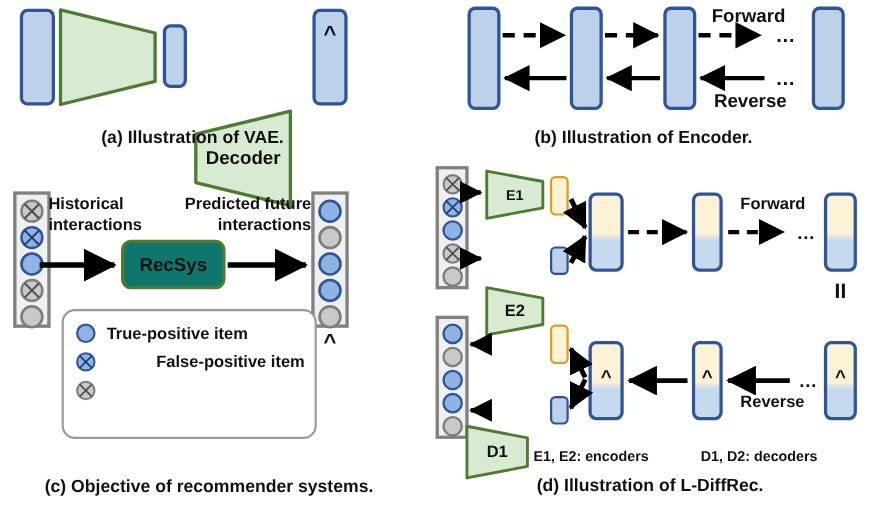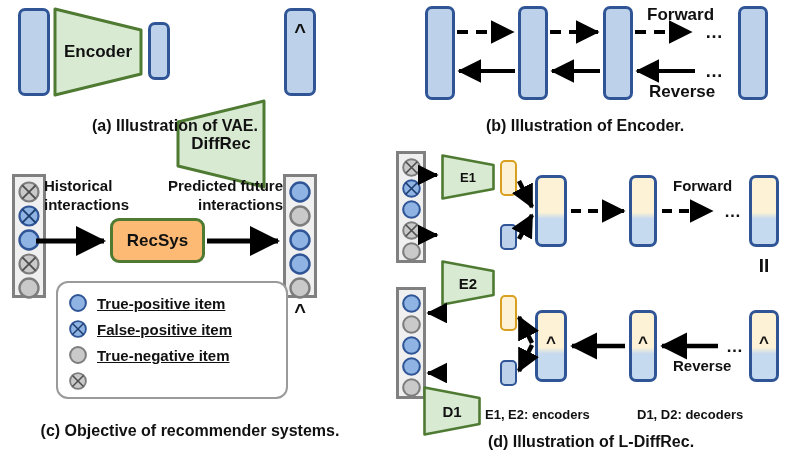--- a/index.html
+++ b/index.html
@@ -15,21 +15,21 @@
               text-align:center;font-weight:bold;color:#111;}
   .cap{font-weight:bold;text-align:center;}
   .txt{font-weight:bold;}
   
   .vec{box-sizing:border-box;border:3px solid #808080;background:#f0f0f0;
        display:flex;flex-direction:column;align-items:center;justify-content:space-around;}
   .cell{position:relative;}
   .cell svg{display:block;}
   
   .legend{box-sizing:border-box;border:2px solid #9a9a9a;border-radius:12px;
-          background:#ffffff;text-decoration:underline;}
+          background:#ffffff;}
   .legend-row{display:flex;align-items:center;}
   .legend-row .lg-txt{font-weight:bold;}
   
   .dots{font-weight:bold;letter-spacing:1px;}
   .caret{font-weight:bold;}
 </style>
 </head>
 <body>
 
 <svg width="0" height="0" style="position:absolute">
@@ -44,30 +44,29 @@
 </svg>
 
 <div class="abs" style="left:0;top:0;width:390px;height:140px;">
 
   <div class="abs bar" style="left:18px;top:8px;width:32px;height:88px;"></div>
 
   <div class="abs trap-wrap" style="left:52px;top:6px;width:92px;height:92px;">
     <svg width="92" height="92" viewBox="0 0 92 92" class="trap">
       <polygon points="3,3 89,24 89,68 3,89" fill="#d9ead3" stroke="#4e7a32" stroke-width="3" stroke-linejoin="round"></polygon>
     </svg>
-    <div class="trap-label" style="font-size:17px;">Encoder</div>
   </div>
 
   <div class="abs bar" style="left:148px;top:22px;width:22px;height:58px;"></div>
 
   <div class="abs trap-wrap" style="left:175px;top:6px;width:92px;height:92px;">
     <svg width="92" height="92" viewBox="0 0 92 92" class="trap">
       <polygon points="3,24 89,3 89,89 3,68" fill="#d9ead3" stroke="#4e7a32" stroke-width="3" stroke-linejoin="round"></polygon>
     </svg>
-    <div class="trap-label" style="font-size:17px;">DiffRec</div>
+    <div class="trap-label" style="font-size:17px;">Decoder</div>
   </div>
 
   <div class="abs bar" style="left:284px;top:8px;width:32px;height:88px;">
     <div class="abs caret" style="left:0;right:0;top:14px;text-align:center;font-size:20px;line-height:12px;">^</div>
   </div>
 
   <div class="abs cap" style="left:0;top:117px;width:350px;font-size:16px;">(a) Illustration of VAE.</div>
 </div>
 
 <div class="abs" style="left:395px;top:0;width:395px;height:140px;">
@@ -165,60 +164,54 @@
   <div class="abs txt" style="left:44px;top:26px;font-size:15px;line-height:19px;">
     <div>Historical</div>
     <div>interactions</div>
   </div>
   <div class="abs txt" style="left:155px;top:26px;width:128px;text-align:right;font-size:15px;line-height:19px;">
     <div>Predicted future</div>
     <div>interactions</div>
   </div>
 
   <div class="abs" style="left:110px;top:68px;width:95px;height:45px;box-sizing:border-box;
-              border:3px solid #4e7a32;border-radius:9px;background:#fdba74;">
+              border:3px solid #4e7a32;border-radius:9px;background:#0f766e;">
     <div class="abs" style="left:0;right:0;top:50%;transform:translateY(-50%);text-align:center;font-size:17px;font-weight:bold;">RecSys</div>
   </div>
 
   <svg class="abs" style="left:0;top:0;" width="390" height="170">
     <line x1="36" y1="91" x2="104" y2="91" stroke="#000" stroke-width="5" marker-end="url(#ah)"></line>
     <line x1="207" y1="91" x2="278" y2="91" stroke="#000" stroke-width="5" marker-end="url(#ah)"></line>
   </svg>
 
   <div class="abs legend" style="left:56px;top:131px;width:232px;height:118px;padding:7px 0 0 10px;">
     <div class="legend-row" style="height:26px;">
       <svg width="20" height="20" viewBox="0 0 24 24" style="margin-right:9px;">
         <circle cx="12" cy="12" r="9.5" fill="#8fb4e3" stroke="#2f5597" stroke-width="2.4"></circle>
       </svg>
       <span class="lg-txt" style="font-size:15px;">True-positive item</span>
     </div>
-    <div class="legend-row" style="height:26px;">
+    <div class="legend-row" style="height:26px;gap:45px;">
       <svg width="20" height="20" viewBox="0 0 24 24" style="margin-right:9px;">
         <circle cx="12" cy="12" r="9.5" fill="#8fb4e3" stroke="#2f5597" stroke-width="2.2"></circle>
         <line x1="5.4" y1="5.4" x2="18.6" y2="18.6" stroke="#1c3c6e" stroke-width="1.8"></line>
         <line x1="18.6" y1="5.4" x2="5.4" y2="18.6" stroke="#1c3c6e" stroke-width="1.8"></line>
       </svg>
       <span class="lg-txt" style="font-size:15px;">False-positive item</span>
     </div>
     <div class="legend-row" style="height:26px;">
       <svg width="20" height="20" viewBox="0 0 24 24" style="margin-right:9px;">
-        <circle cx="12" cy="12" r="9.5" fill="#c9c9c9" stroke="#7d7d7d" stroke-width="2.4"></circle>
-      </svg>
-      <span class="lg-txt" style="font-size:15px;">True-negative item</span>
-    </div>
-    <div class="legend-row" style="height:26px;">
-      <svg width="20" height="20" viewBox="0 0 24 24" style="margin-right:9px;">
-        <circle cx="12" cy="12" r="9.5" fill="#c9c9c9" stroke="#7d7d7d" stroke-width="2.2"></circle>
-        <line x1="5.4" y1="5.4" x2="18.6" y2="18.6" stroke="#4d4d4d" stroke-width="1.8"></line>
-        <line x1="18.6" y1="5.4" x2="5.4" y2="18.6" stroke="#4d4d4d" stroke-width="1.8"></line>
-      </svg>
-    </div>
-  </div>
-
-  <div class="abs cap" style="left:0;top:272px;width:380px;font-size:16px;">(c) Objective of recommender systems.</div>
+        <circle cx="12" cy="12" r="9.5" fill="#c9c9c9" stroke="#7d7d7d" stroke-width="2.2"></circle>
+        <line x1="5.4" y1="5.4" x2="18.6" y2="18.6" stroke="#4d4d4d" stroke-width="1.8"></line>
+        <line x1="18.6" y1="5.4" x2="5.4" y2="18.6" stroke="#4d4d4d" stroke-width="1.8"></line>
+      </svg>
+    </div>
+  </div>
+
+  <div class="abs cap" style="left:0;top:284px;width:380px;font-size:16px;">(c) Objective of recommender systems.</div>
 </div>
 
 <div class="abs" style="left:392px;top:145px;width:398px;height:317px;">
 
   <div class="abs vec" style="left:4px;top:6px;width:30px;height:112px;padding:3px 0;">
     <div class="cell">
       <svg width="21" height="21" viewBox="0 0 24 24">
         <circle cx="12" cy="12" r="9.5" fill="#c9c9c9" stroke="#7d7d7d" stroke-width="2.2"></circle>
         <line x1="5.4" y1="5.4" x2="18.6" y2="18.6" stroke="#4d4d4d" stroke-width="1.8"></line>
         <line x1="18.6" y1="5.4" x2="5.4" y2="18.6" stroke="#4d4d4d" stroke-width="1.8"></line>

